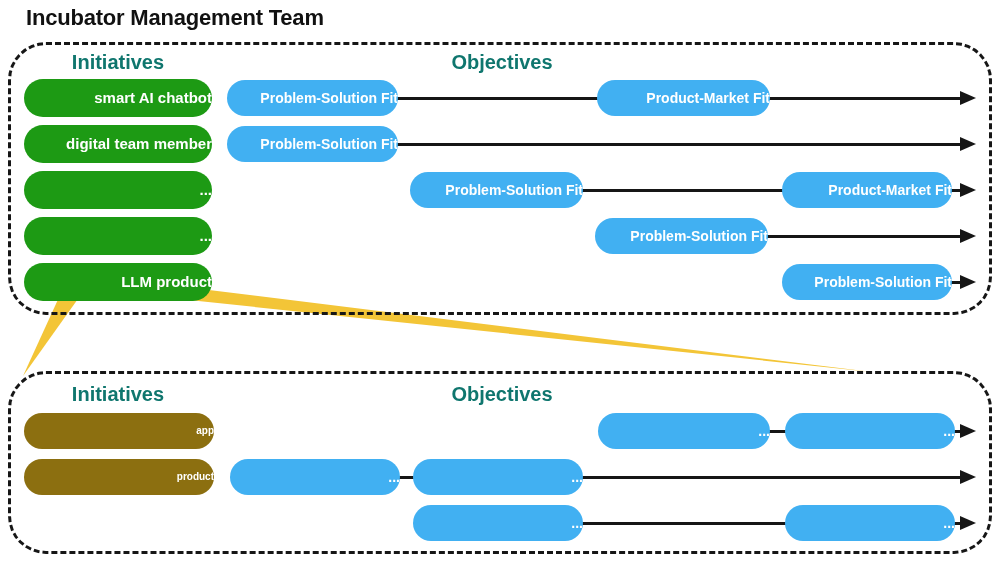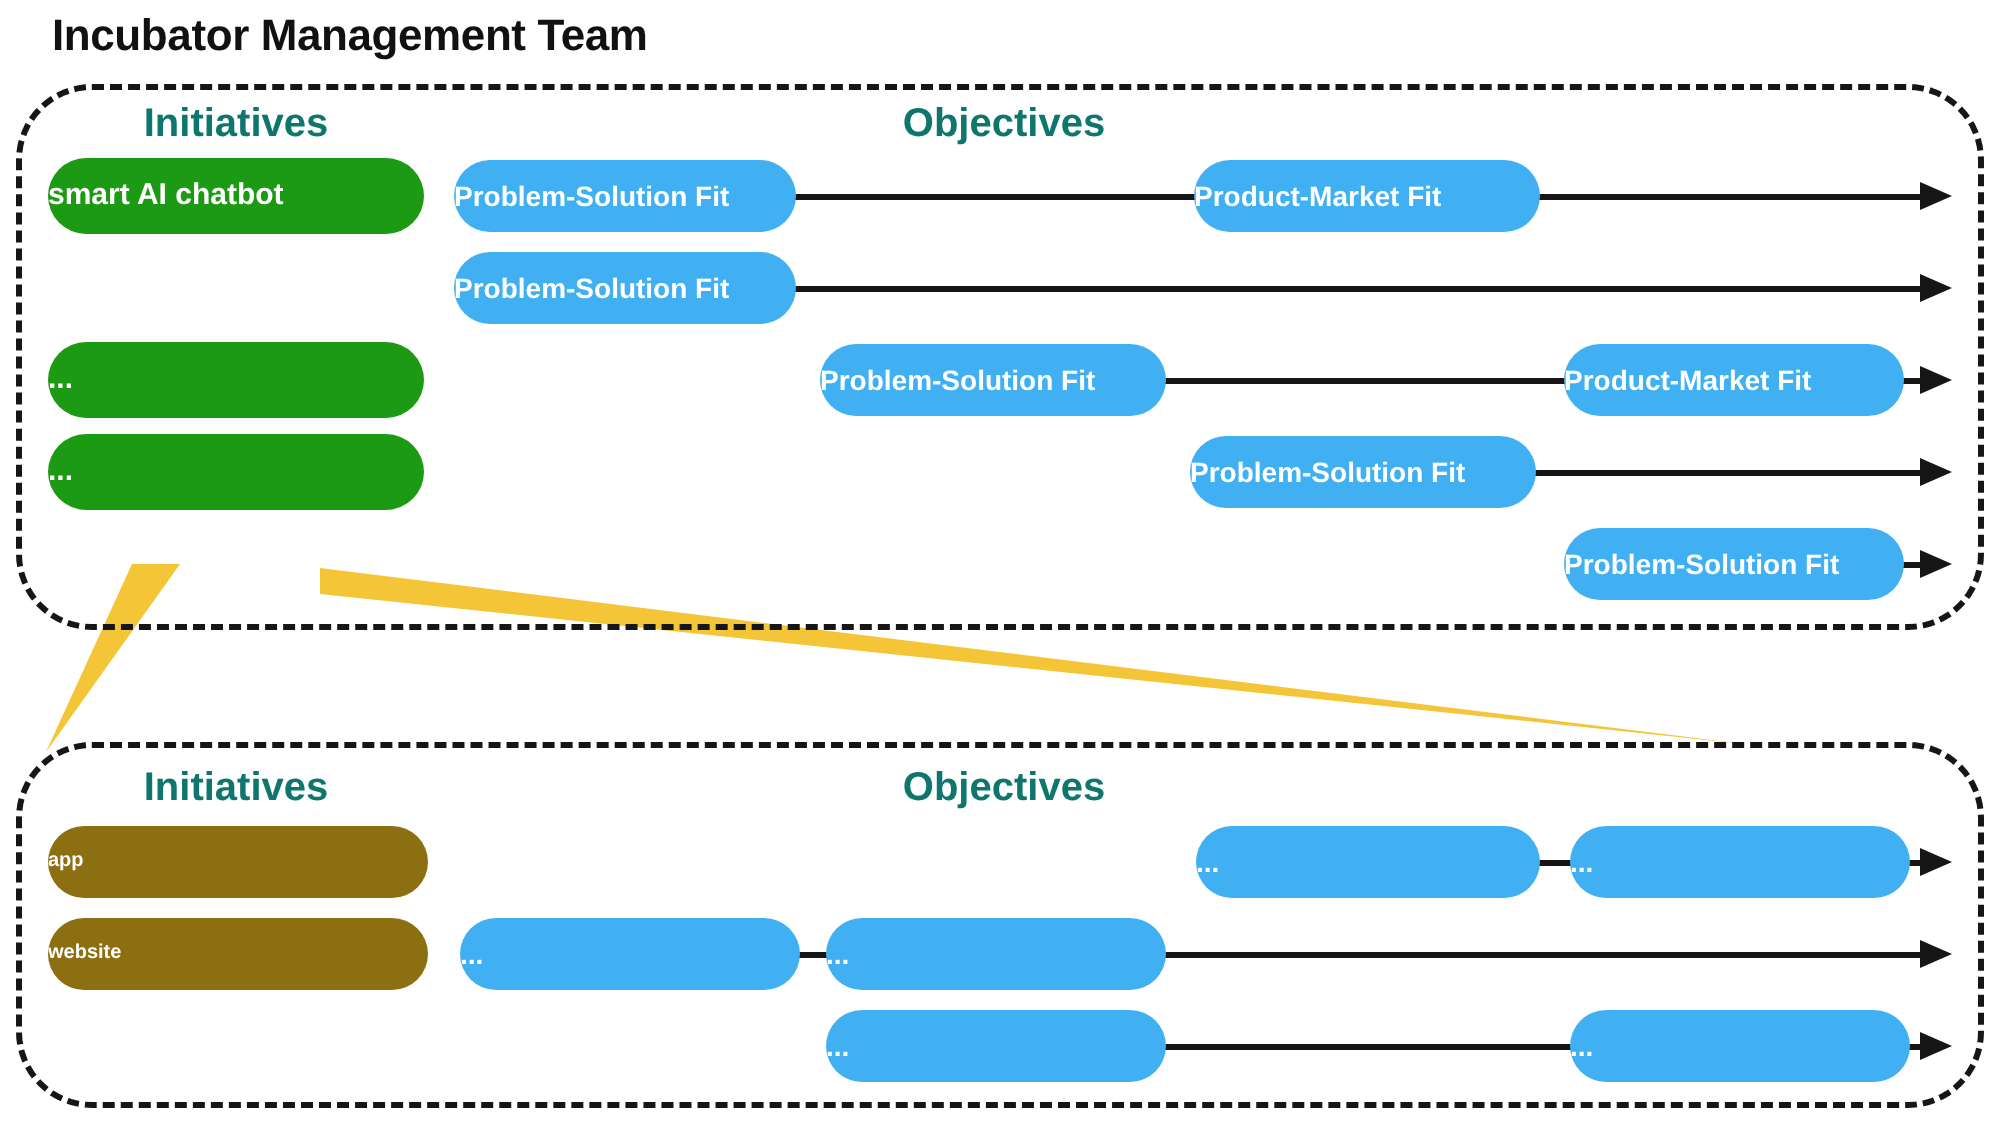--- a/index.html
+++ b/index.html
@@ -13,21 +13,21 @@
   }
   .panel{
     position:absolute;border:3px dashed var(--ink,#161616);border-radius:38px;
     box-sizing:border-box;background:transparent;
   }
   .heading{
     position:absolute;width:200px;text-align:center;
     font-size:20px;font-weight:700;color:#0f766e;white-space:nowrap;
   }
   .pill{
-    position:absolute;border-radius:19px;color:#fff;text-align:left;
+    position:absolute;border-radius:19px;color:#fff;text-align:right;
     font-weight:700;white-space:nowrap;overflow:hidden;
   }
   .pill.green{background:var(--green,#1d9a14);height:38px;line-height:38px;font-size:15px;}
   .pill.olive{background:var(--olive,#8c6f10);height:36px;line-height:36px;font-size:10px;}
   .pill.blue{background:var(--blue,#41b0f2);height:36px;line-height:36px;font-size:14px;}
   .track{
     position:absolute;height:3px;background:var(--ink,#161616);
   }
   .arrowhead{
     position:absolute;width:0;height:0;
@@ -54,52 +54,54 @@
   <div class="heading" style="left:402px;top:51px;">Objectives</div>
 
   <div class="track" style="left:390px;top:97px;width:572px;"></div>
   <div class="arrowhead" style="left:960px;top:91px;"></div>
   <div class="pill green" style="left:24px;top:79px;width:188px;">smart AI chatbot</div>
   <div class="pill blue" style="left:227px;top:80px;width:171px;">Problem-Solution Fit</div>
   <div class="pill blue" style="left:597px;top:80px;width:173px;">Product-Market Fit</div>
 
   <div class="track" style="left:390px;top:143px;width:572px;"></div>
   <div class="arrowhead" style="left:960px;top:137px;"></div>
+  <div class="pill green" style="left:24px;top:125px;width:188px;">digital team member</div>
   <div class="pill blue" style="left:227px;top:126px;width:171px;">Problem-Solution Fit</div>
 
   <div class="track" style="left:575px;top:189px;width:387px;"></div>
   <div class="arrowhead" style="left:960px;top:183px;"></div>
   <div class="pill green" style="left:24px;top:171px;width:188px;">...</div>
   <div class="pill blue" style="left:410px;top:172px;width:173px;">Problem-Solution Fit</div>
   <div class="pill blue" style="left:782px;top:172px;width:170px;">Product-Market Fit</div>
 
   <div class="track" style="left:760px;top:235px;width:202px;"></div>
   <div class="arrowhead" style="left:960px;top:229px;"></div>
   <div class="pill green" style="left:24px;top:217px;width:188px;">...</div>
   <div class="pill blue" style="left:595px;top:218px;width:173px;">Problem-Solution Fit</div>
 
   <div class="track" style="left:945px;top:281px;width:17px;"></div>
   <div class="arrowhead" style="left:960px;top:275px;"></div>
+  <div class="pill green" style="left:24px;top:263px;width:188px;">LLM product</div>
   <div class="pill blue" style="left:782px;top:264px;width:170px;">Problem-Solution Fit</div>
 
 
   <div class="panel" style="left:8px;top:371px;width:984px;height:183px;"></div>
 
   <div class="heading" style="left:18px;top:383px;">Initiatives</div>
   <div class="heading" style="left:402px;top:383px;">Objectives</div>
 
   <div class="track" style="left:762px;top:430px;width:200px;"></div>
   <div class="arrowhead" style="left:960px;top:424px;"></div>
   <div class="pill olive" style="left:24px;top:413px;width:190px;">app</div>
   <div class="pill blue" style="left:598px;top:413px;width:172px;">...</div>
   <div class="pill blue" style="left:785px;top:413px;width:170px;">...</div>
 
   <div class="track" style="left:395px;top:476px;width:567px;"></div>
   <div class="arrowhead" style="left:960px;top:470px;"></div>
-  <div class="pill olive" style="left:24px;top:459px;width:190px;">website</div>
+  <div class="pill olive" style="left:24px;top:459px;width:190px;">product</div>
   <div class="pill blue" style="left:230px;top:459px;width:170px;">...</div>
   <div class="pill blue" style="left:413px;top:459px;width:170px;">...</div>
 
   <div class="track" style="left:578px;top:522px;width:384px;"></div>
   <div class="arrowhead" style="left:960px;top:516px;"></div>
   <div class="pill blue" style="left:413px;top:505px;width:170px;">...</div>
   <div class="pill blue" style="left:785px;top:505px;width:170px;">...</div>
 
 </div>
 

